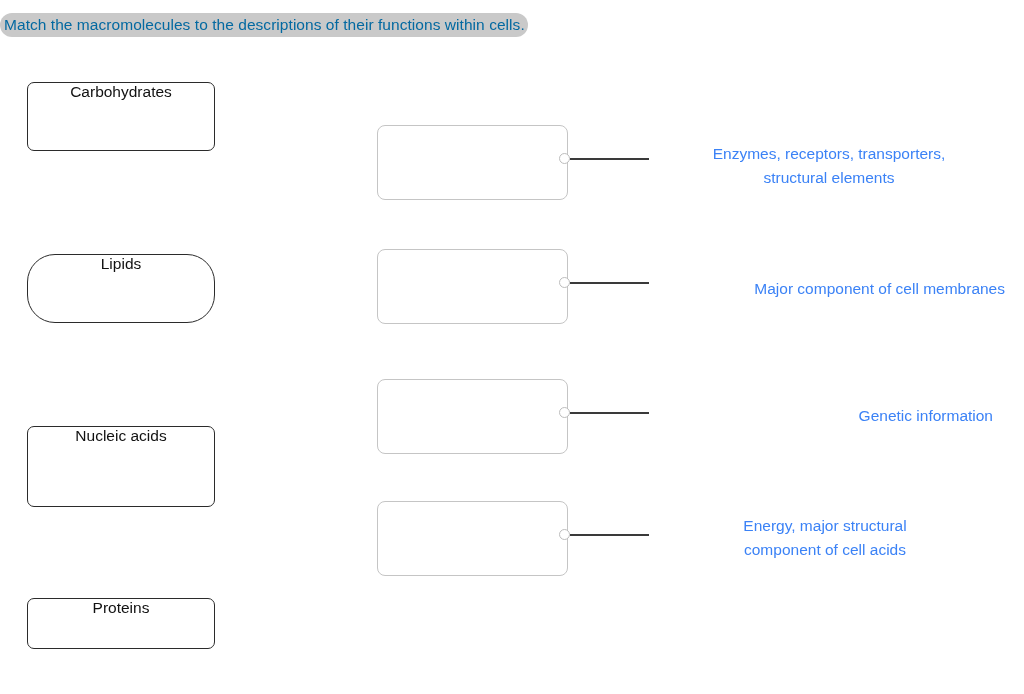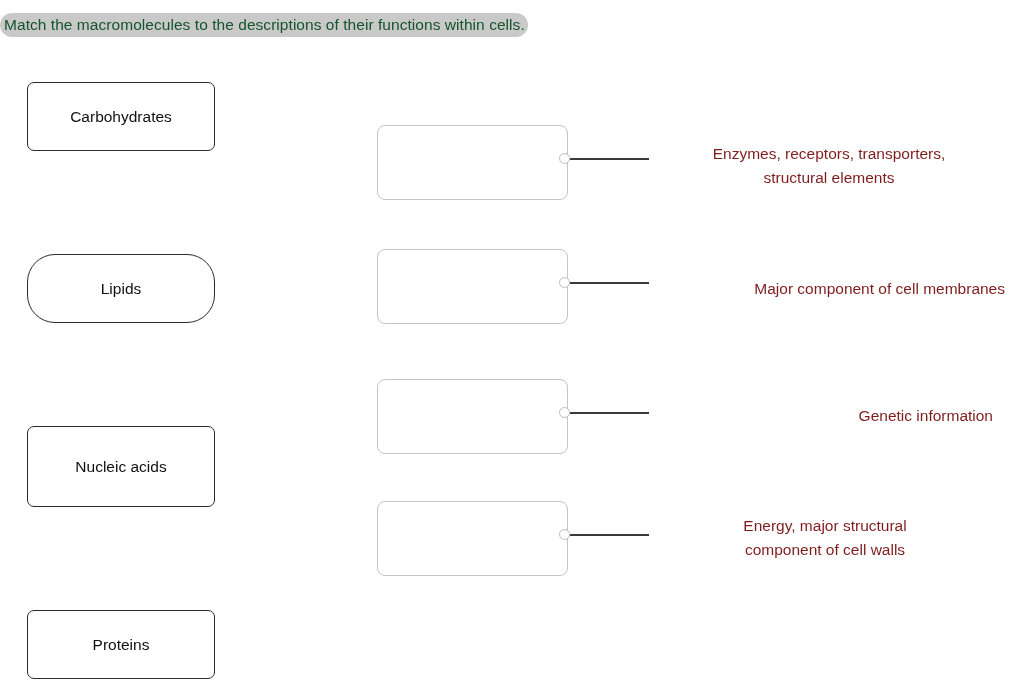--- a/index.html
+++ b/index.html
@@ -21,50 +21,49 @@
     position: absolute;
     left: 0;
     top: 13px;
     height: 24px;
     display: flex;
     align-items: center;
   }
   #prompt-text {
     display: inline-block;
     background: #c9c9c9;
-    color: #14532d;
+    color: #0369a1;
     font-size: 15.5px;
     line-height: 24px;
     padding: 0 3px 0 4px;
     white-space: nowrap;
     letter-spacing: 0.05px;
     border-radius: 12px;
   }
 
   
   .term-tile {
     position: absolute;
     left: 27px;
     width: 188px;
     box-sizing: border-box;
     background: #ffffff;
     border: 1.5px solid #2b2b2b;
     border-radius: 7px;
     display: flex;
-    align-items: center;
     justify-content: center;
     font-size: 15.5px;
     color: #111111;
     cursor: move;
     user-select: none;
   }
   #term-0 { top: 82px;  height: 69px; }
   #term-1 { top: 254px; height: 69px; border-radius: 28px; }
   #term-2 { top: 426px; height: 81px; }
-  #term-3 { top: 598px; height: 69px; margin-top: 12px; }
+  #term-3 { top: 598px; height: 51px; }
 
   
   .drop-zone {
     position: absolute;
     left: 377px;
     width: 191px;
     height: 75px;
     box-sizing: border-box;
     background: #ffffff;
     border: 1.3px solid #c5c5c5;
@@ -105,21 +104,21 @@
     width: 79px;
     height: 2.2px;
     background: #3a3a3a;
   }
 
   
   .description {
     position: absolute;
     font-size: 15.5px;
     line-height: 24px;
-    color: #7f1d1d;
+    color: #3b82f6;
     text-align: center;
     white-space: pre-line;
   }
   #desc-0 { left: 660px; top: 142px; width: 338px; }
   #desc-1 { left: 660px; top: 277px; width: 345px; text-align: right; }
   #desc-2 { left: 673px; top: 404px; width: 320px; text-align: right; }
   #desc-3 { left: 660px; top: 514px; width: 330px; }
 </style>
 </head>
 <body>
@@ -169,13 +168,13 @@
 <div class="connector" id="conn-3">
   <span class="conn-dot"></span>
   <span class="conn-line"></span>
 </div>
 
 <div class="description" id="desc-0">Enzymes, receptors, transporters,
 structural elements</div>
 <div class="description" id="desc-1">Major component of cell membranes</div>
 <div class="description" id="desc-2">Genetic information</div>
 <div class="description" id="desc-3">Energy, major structural
-component of cell walls</div>
+component of cell acids</div>
 
 </body></html>

